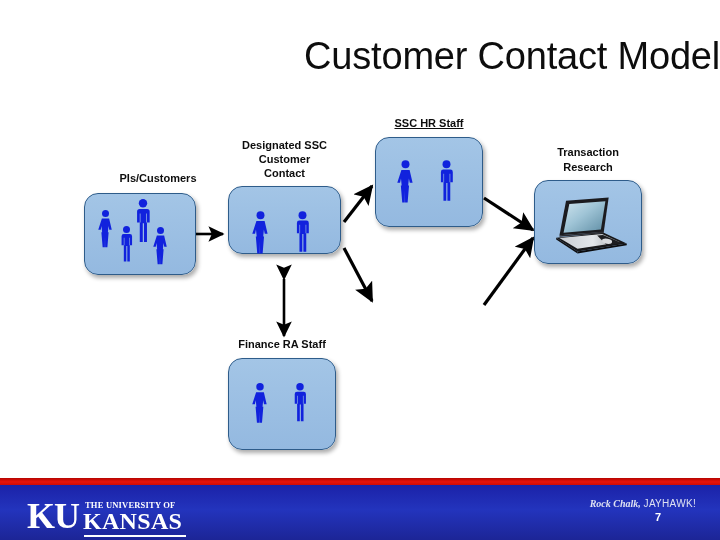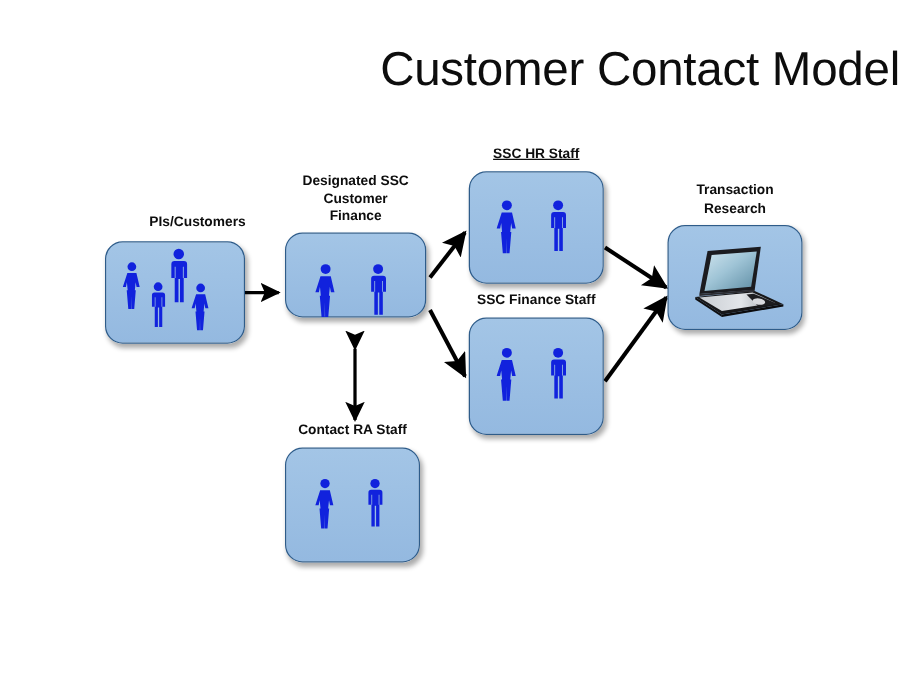--- a/index.html
+++ b/index.html
@@ -156,21 +156,21 @@
           <circle cx="12" cy="7" r="5.6" fill="#1122dd"></circle>
           <path d="M6.2,15 h11.6 l4.2,18 h-4.0 l-1.2,-6 -1.0,10 h1.2 l-2.0,24 h-3.6 l-0.2,-17 -0.2,17 h-3.6 l-2.0,-24 h1.2 l-1.0,-10 -1.2,6 h-4.0 z" fill="#1122dd"></path>
         </svg>
       </div>
     </div>
 
     <div class="node" style="left:228px;top:186px;width:113px;height:68px;">
       <div class="node-label" style="top:-48px;line-height:14px;">
         <span>Designated SSC</span><br>
         <span>Customer</span><br>
-        <span>Finance</span>
+        <span>Contact</span>
       </div>
       <div class="node-box inner-light"></div>
 
       <div class="figure" style="left:24px;top:24px;width:17px;height:46px;">
         <svg viewBox="0 0 24 64">
           <circle cx="12" cy="7" r="5.6" fill="#1122dd"></circle>
           <path d="M6.2,15 h11.6 l4.2,18 h-4.0 l-1.2,-6 -1.0,10 h1.2 l-2.0,24 h-3.6 l-0.2,-17 -0.2,17 h-3.6 l-2.0,-24 h1.2 l-1.0,-10 -1.2,6 h-4.0 z" fill="#1122dd"></path>
         </svg>
       </div>
       <div class="figure" style="left:66px;top:24px;width:17px;height:46px;">
@@ -192,40 +192,23 @@
         </svg>
       </div>
       <div class="figure" style="left:63px;top:22px;width:17px;height:46px;">
         <svg viewBox="0 0 24 64">
           <circle cx="12" cy="7" r="5.6" fill="#1122dd"></circle>
           <path d="M6.5,14.5 h11 a3.4,3.4 0 0 1 3.4,3.4 v14.6 h-3.6 v-12 h-0.9 v12 h0.9 v26 h-4.0 v-25 h-1.6 v25 h-4.0 v-26 h0.9 v-12 h-0.9 v12 h-3.6 v-14.6 a3.4,3.4 0 0 1 3.4,-3.4 z" fill="#1122dd"></path>
         </svg>
       </div>
     </div>
 
-    <div class="node" style="left:375px;top:254px;width:108px;height:94px;">
-      <div class="node-label" style="top:-20px;">SSC Finance Staff</div>
-      <div class="node-box inner-light"></div>
-
-      <div class="figure" style="left:22px;top:23px;width:17px;height:46px;">
-        <svg viewBox="0 0 24 64">
-          <circle cx="12" cy="7" r="5.6" fill="#1122dd"></circle>
-          <path d="M6.2,15 h11.6 l4.2,18 h-4.0 l-1.2,-6 -1.0,10 h1.2 l-2.0,24 h-3.6 l-0.2,-17 -0.2,17 h-3.6 l-2.0,-24 h1.2 l-1.0,-10 -1.2,6 h-4.0 z" fill="#1122dd"></path>
-        </svg>
-      </div>
-      <div class="figure" style="left:63px;top:23px;width:17px;height:46px;">
-        <svg viewBox="0 0 24 64">
-          <circle cx="12" cy="7" r="5.6" fill="#1122dd"></circle>
-          <path d="M6.5,14.5 h11 a3.4,3.4 0 0 1 3.4,3.4 v14.6 h-3.6 v-12 h-0.9 v12 h0.9 v26 h-4.0 v-25 h-1.6 v25 h-4.0 v-26 h0.9 v-12 h-0.9 v12 h-3.6 v-14.6 a3.4,3.4 0 0 1 3.4,-3.4 z" fill="#1122dd"></path>
-        </svg>
-      </div>
-    </div>
 
     <div class="node" style="left:228px;top:358px;width:108px;height:92px;">
-      <div class="node-label" style="top:-20px;">Contact RA Staff</div>
+      <div class="node-label" style="top:-20px;">Finance RA Staff</div>
       <div class="node-box inner-light"></div>
 
       <div class="figure" style="left:24px;top:23px;width:16px;height:45px;">
         <svg viewBox="0 0 24 64">
           <circle cx="12" cy="7" r="5.6" fill="#1122dd"></circle>
           <path d="M6.2,15 h11.6 l4.2,18 h-4.0 l-1.2,-6 -1.0,10 h1.2 l-2.0,24 h-3.6 l-0.2,-17 -0.2,17 h-3.6 l-2.0,-24 h1.2 l-1.0,-10 -1.2,6 h-4.0 z" fill="#1122dd"></path>
         </svg>
       </div>
       <div class="figure" style="left:64px;top:23px;width:16px;height:45px;">
         <svg viewBox="0 0 24 64">
@@ -272,14 +255,33 @@
           <path d="M10,53 L36,70 L36,72.4 L10,55.3 Z" fill="#0f0f11"></path>
           <path d="M96,60 L36,70 L36,72.4 L96,62.3 Z" fill="#0b0b0d"></path>
 
           <path d="M14,50 L68,45.6 L68,47.6 L14,52 Z" fill="#2c2c31"></path>
         </svg>
       </div>
     </div>
 
   </div>
 
+  <div id="footer">
+    <div class="footer-red"></div>
+    <div class="footer-blue">
+
+      <div id="ku-logo">
+        <span class="ku-letters">KU</span>
+        <span class="ku-univ">THE UNIVERSITY OF</span>
+        <span class="ku-kansas">KANSAS</span>
+        <span class="ku-rule"></span>
+      </div>
+
+      <div id="tagline">
+        <span class="rc">Rock Chalk,</span>
+        <span class="jh">JAYHAWK!</span>
+      </div>
+
+      <div id="page-num">7</div>
+    </div>
+  </div>
 
 </div>
 
 </body></html>

